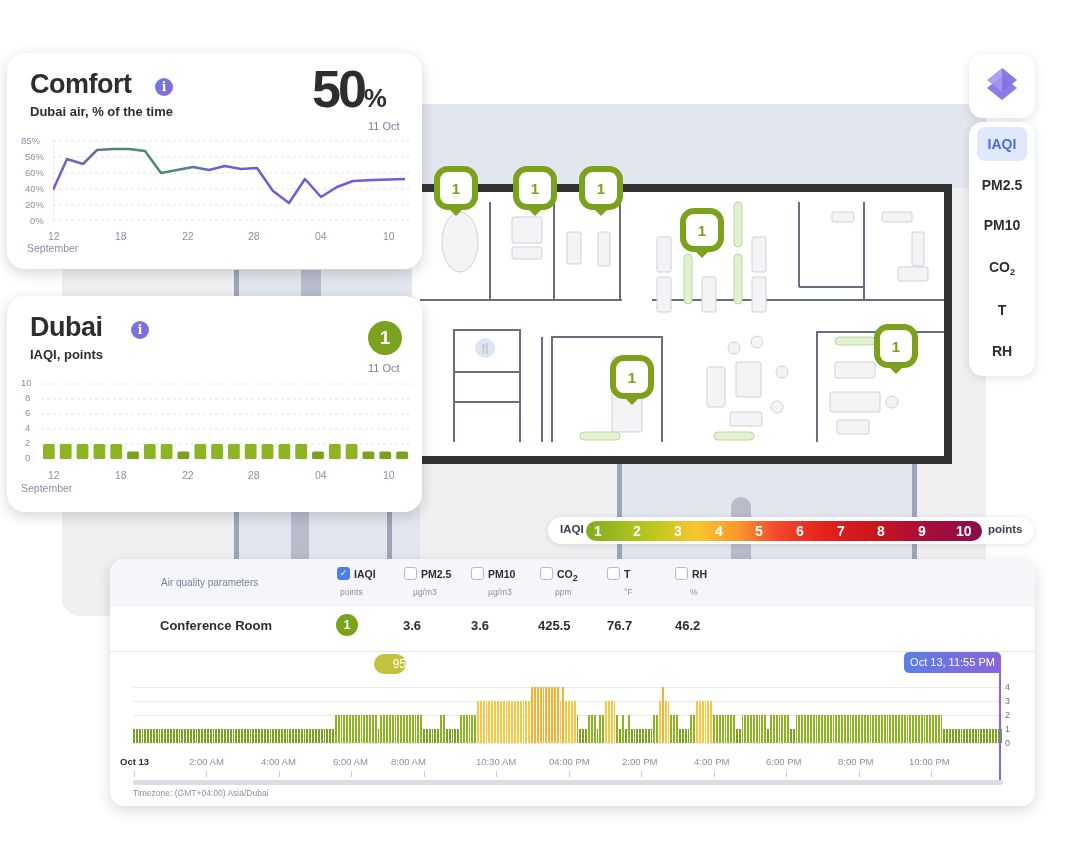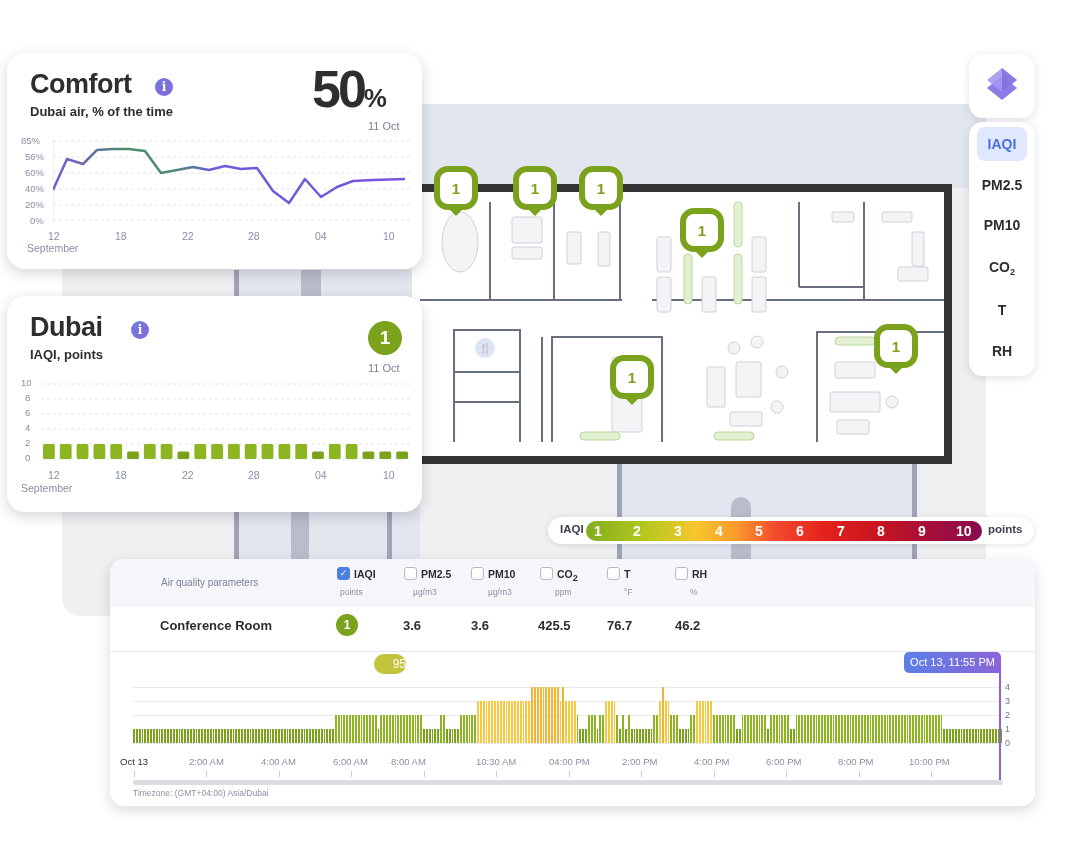--- a/index.html
+++ b/index.html
@@ -52,21 +52,21 @@
   .iaqi-pill { position: absolute; left: 226px; top: 55px; width: 22px; height: 22px; border-radius: 50%; background: #7aa21c; color: #fff; font-size: 12px; font-weight: bold; text-align: center; line-height: 22px; }
   .pct-pill { position: absolute; left: 264px; top: 53px; width: 32px; height: 20px; border-radius: 10px; background: #c2c23c; color: #fff; font-size: 12px; font-weight: normal; text-align: right; line-height: 20px; margin-top: 42px; }
   .divider { position: absolute; left: 0; top: 92px; width: 100%; height: 1px; background: #e6e8ee; }
 
   .tl-area { position: absolute; left: 23px; top: 110px; width: 868px; height: 90px; }
   .gridline { position: absolute; left: 0; width: 868px; height: 1px; background: #e9eaee; }
   .tl-bars { position: absolute; left: 0; top: 0; width: 868px; height: 74px; display: flex; align-items: flex-end; }
   .tl-bar { flex: 1; margin-right: 1px; }
   .yl { position: absolute; left: 895px; font-size: 9px; color: #6e7386; }
   .tl-x { position: absolute; top: 197px; font-size: 9.5px; color: #8a8fa5; }
-  .tl-x.first { color: #2e2e30; font-weight: normal; }
+  .tl-x.first { color: #2e2e30; font-weight: bold; }
   .scroll-track { position: absolute; left: 23px; top: 221px; width: 870px; height: 5px; background: #dcdde2; border-radius: 2px; }
   .tick { position: absolute; top: 212px; width: 1px; height: 6px; background: #c9cad0; }
   .tz { position: absolute; left: 23px; top: 229px; font-size: 8.5px; color: #8a8fa5; }
   .cursor-line { position: absolute; left: 889px; top: 110px; width: 2px; height: 116px; background: #8b64d8; }
   .cursor-tag { position: absolute; left: 794px; top: 93px; width: 97px; height: 21px; border-radius: 5px 5px 0 5px; background: linear-gradient(90deg,#5b7fe6,#8b64d8); color: #fff; font-size: 11px; line-height: 21px; text-align: center; }
 </style>
 </head>
 <body>
 
 <div class="bg-panel"></div>

